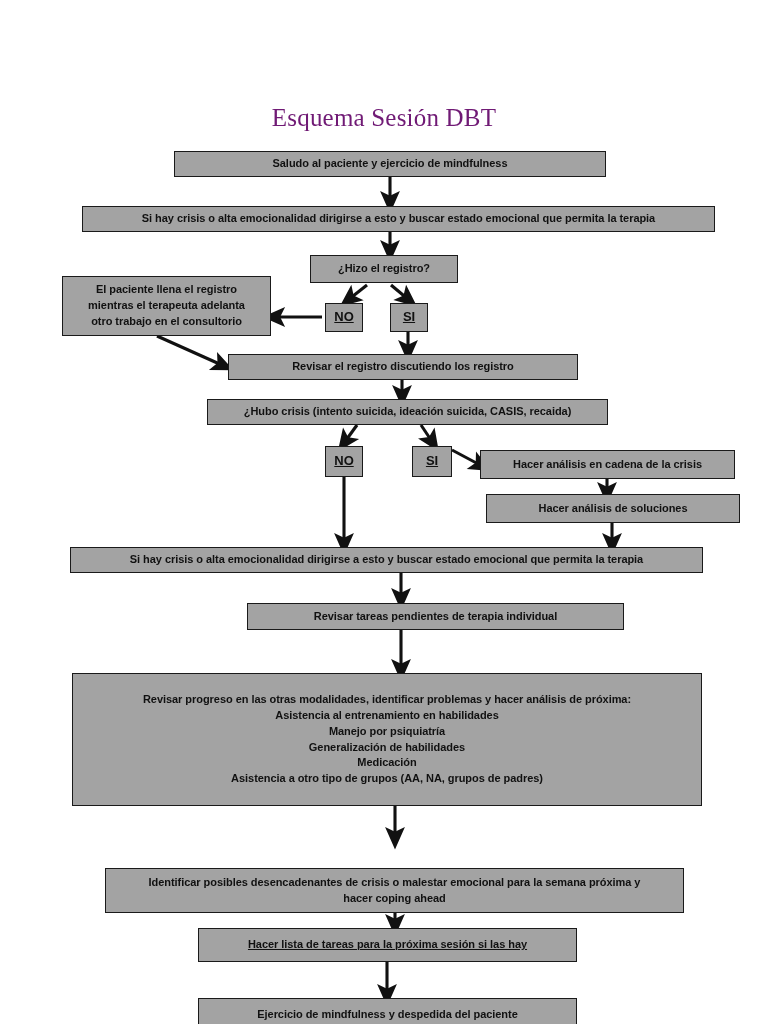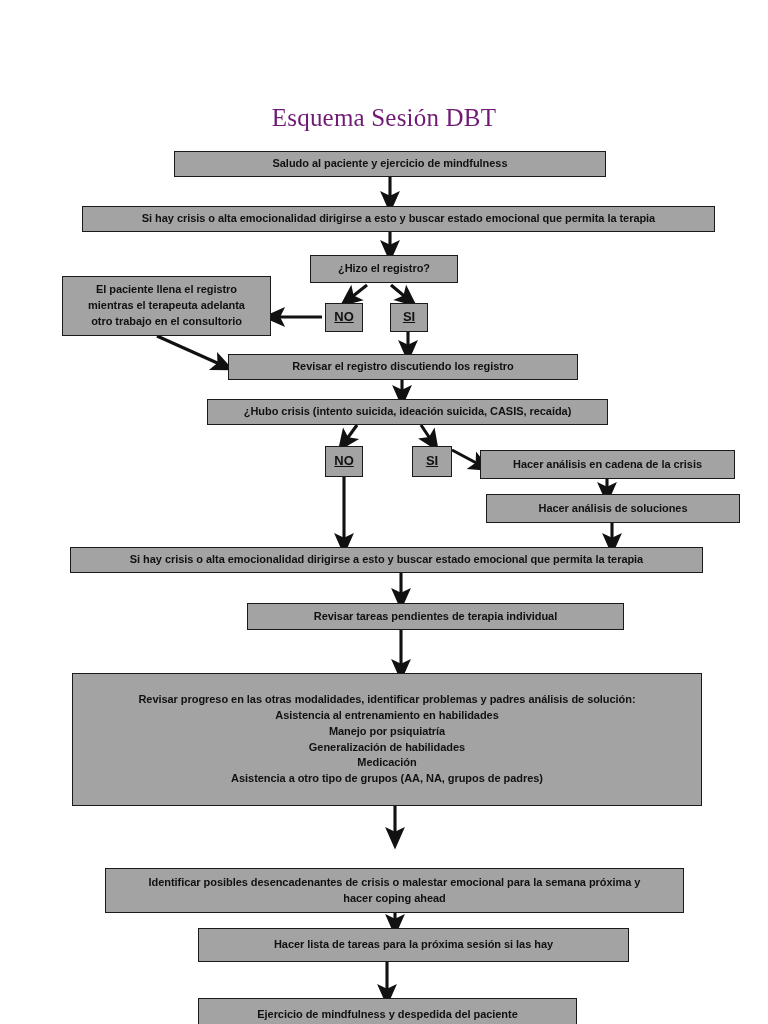--- a/index.html
+++ b/index.html
@@ -163,34 +163,34 @@
 
   <div class="node" style="left:70px; top:547px; width:633px; height:26px;">
     <span class="ln">Si hay crisis o alta emocionalidad dirigirse a esto y buscar estado emocional que permita la terapia</span>
   </div>
 
   <div class="node" style="left:214px; top:603px; width:377px; height:27px;margin-left:33px;">
     <span class="ln">Revisar tareas pendientes de terapia individual</span>
   </div>
 
   <div class="node multiline tall-pad" style="left:72px; top:673px; width:630px; height:133px;">
-    <span class="ln">Revisar progreso en las otras modalidades, identificar problemas y padres análisis de solución:</span>
+    <span class="ln">Revisar progreso en las otras modalidades, identificar problemas y hacer análisis de próxima:</span>
     <span class="ln">Asistencia al entrenamiento en habilidades</span>
     <span class="ln">Manejo por psiquiatría</span>
     <span class="ln">Generalización de habilidades</span>
     <span class="ln">Medicación</span>
     <span class="ln">Asistencia a otro tipo de grupos (AA, NA, grupos de padres)</span>
   </div>
 
   <div class="node multiline" style="left:105px; top:841px; width:579px; height:45px;margin-top:27px;">
     <span class="ln">Identificar posibles desencadenantes de crisis o malestar emocional para la semana próxima y</span>
     <span class="ln">hacer coping ahead</span>
   </div>
 
-  <div class="node" style="left:198px; top:928px; width:431px; height:34px;">
+  <div class="node" style="left:198px; top:928px; width:379px; height:34px;text-decoration:underline;">
     <span class="ln">Hacer lista de tareas para la próxima sesión si las hay</span>
   </div>
 
   <div class="node" style="left:198px; top:998px; width:379px; height:34px;">
     <span class="ln">Ejercicio de mindfulness y despedida del paciente</span>
   </div>
 
 </div>
 
 </body></html>

